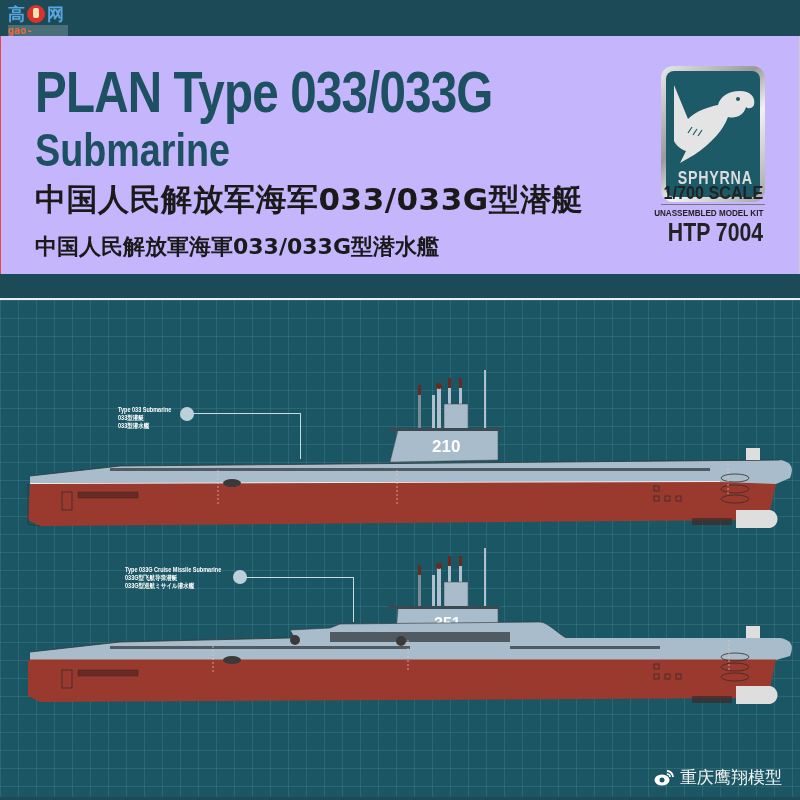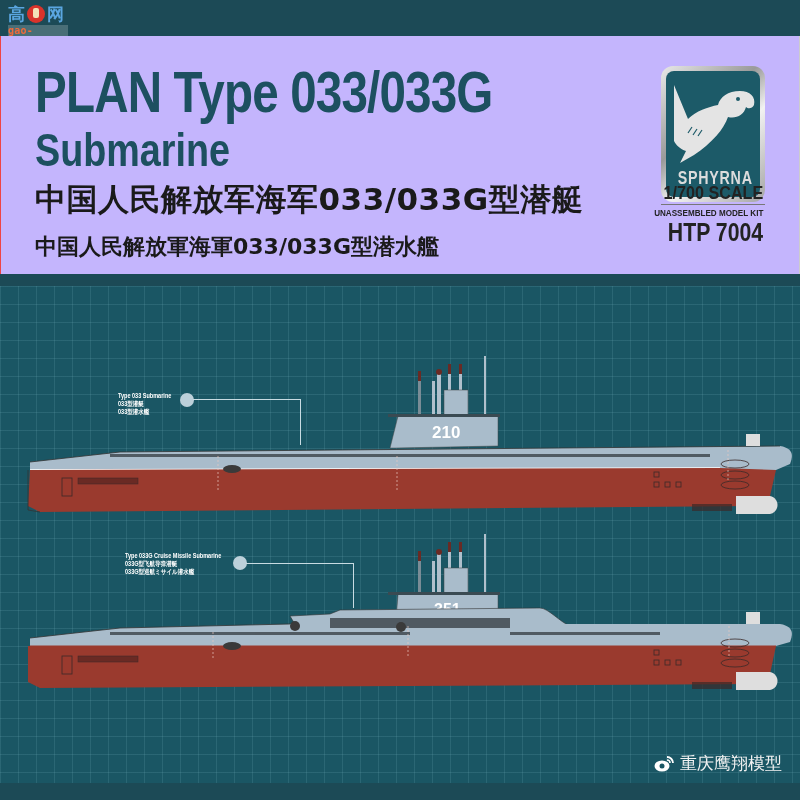--- a/index.html
+++ b/index.html
@@ -26,21 +26,21 @@
   .logo-text { position: absolute; left: 0; bottom: 8px; width: 100%; text-align: center; font-family: "Liberation Sans", sans-serif; font-weight: bold; font-size: 19px; color: #dcdcdc; letter-spacing: 1px; transform: scaleX(0.75); }
 
   .scale-label { position: absolute; right: 36px; top: 146px; font-family: "Liberation Sans", sans-serif; font-weight: bold; font-size: 19px; color: #222; transform: scaleX(0.85); transform-origin: right top; white-space: nowrap; }
   .scale-rule { position: absolute; left: 660px; top: 168px; width: 104px; height: 1px; background: #777; }
   .kit-label { position: absolute; right: 36px; top: 172px; font-family: "Liberation Sans", sans-serif; font-weight: bold; font-size: 9px; color: #222; transform: scaleX(0.9); transform-origin: right top; white-space: nowrap; }
   .code-label { position: absolute; right: 36px; top: 182px; font-family: "Liberation Sans", sans-serif; font-weight: bold; font-size: 25px; color: #222; transform: scaleX(0.85); transform-origin: right top; white-space: nowrap; }
 
   .band { position: absolute; left: 0; top: 274px; width: 800px; height: 26px; background: #1c4a56; }
   .band-stripe { position: absolute; left: 0; top: 298px; width: 800px; height: 3px; background: #e9eef0; }
 
-  .blueprint { position: absolute; left: 0; top: 286px; width: 800px; height: 497px; background-color: #1a5664;
+  .blueprint { position: absolute; left: 0; top: 300px; width: 800px; height: 497px; background-color: #1a5664;
     background-image:
       linear-gradient(to right, rgba(120,180,190,0.18) 1px, transparent 1px),
       linear-gradient(to bottom, rgba(120,180,190,0.18) 1px, transparent 1px);
     background-size: 18px 18px; }
 
   .callout { position: absolute; color: #ffffff; font-family: "Liberation Sans", sans-serif; font-weight: bold; font-size: 6.5px; line-height: 8px; }
   .callout div { white-space: nowrap; transform: scaleX(0.85); transform-origin: left top; }
   .callout-dot { position: absolute; width: 14px; height: 14px; border-radius: 50%; background: #bcd0da; }
   .callout-line { position: absolute; background: #c8dbe2; }
 

